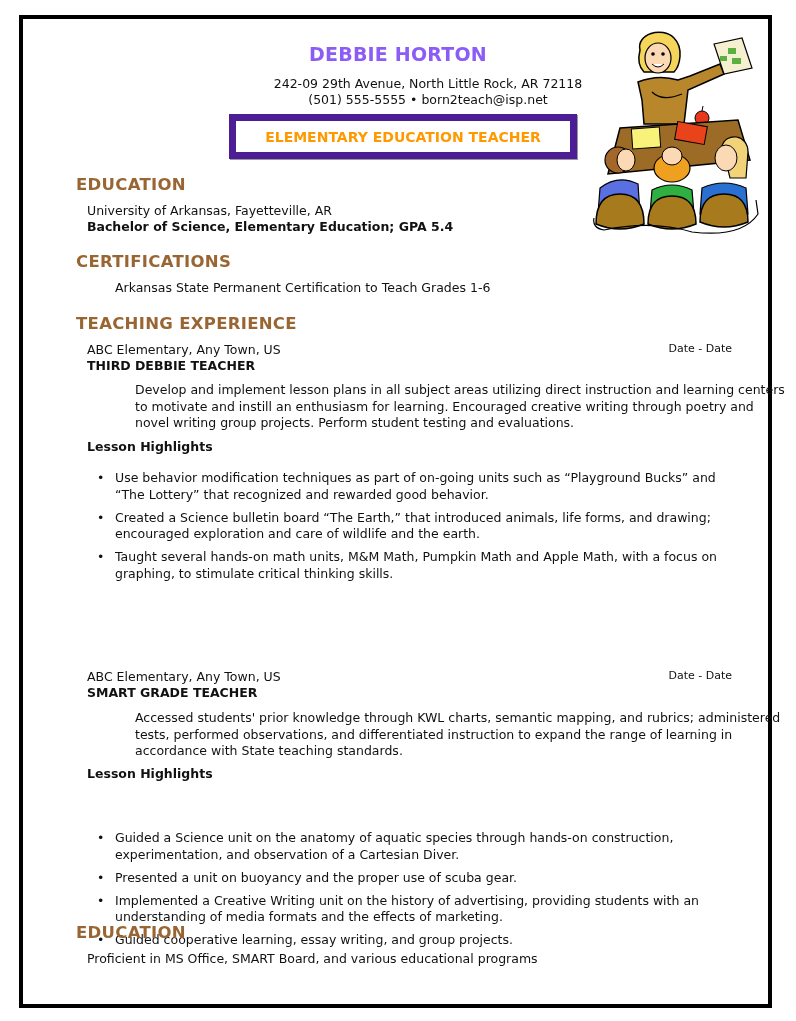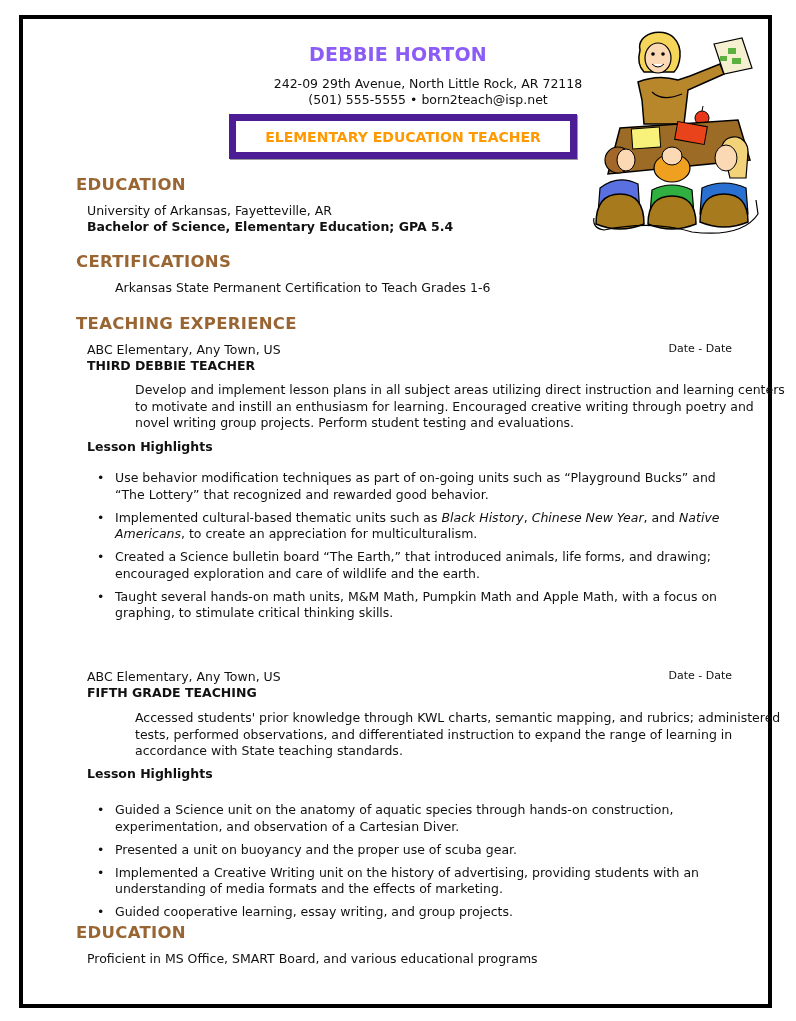--- a/index.html
+++ b/index.html
@@ -93,31 +93,30 @@
 
 <div class="abs heading" style="top:314px;">TEACHING EXPERIENCE</div>
 
 <div class="abs txt" style="top:342px;">ABC Elementary, Any Town, US</div>
 <div class="abs date" style="top:342px;">Date - Date</div>
 <div class="abs sub" style="top:358px;">THIRD DEBBIE TEACHER</div>
 <div class="abs para" style="top:382px;">Develop and implement lesson plans in all subject areas utilizing direct instruction and learning centers to motivate and instill an enthusiasm for learning. Encouraged creative writing through poetry and novel writing group projects. Perform student testing and evaluations.</div>
 <div class="abs sub" style="top:439px;">Lesson Highlights</div>
 <ul class="hl" style="top:462px;">
   <li>Use behavior modification techniques as part of on-going units such as “Playground Bucks” and “The Lottery” that recognized and rewarded good behavior.</li>
-  <li><span>Implemented cultural-based thematic units such as </span><i>Black History</i><span>, </span><i>Chinese New Year</i><span>, and </span><i>Native Americans</i><span>, to create an appreciation for multiculturalism.</span></li>
   <li>Created a Science bulletin board “The Earth,” that introduced animals, life forms, and drawing; encouraged exploration and care of wildlife and the earth.</li>
   <li>Taught several hands-on math units, M&amp;M Math, Pumpkin Math and Apple Math, with a focus on graphing, to stimulate critical thinking skills.</li>
 </ul>
 
 <div class="abs txt" style="top:669px;">ABC Elementary, Any Town, US</div>
 <div class="abs date" style="top:669px;">Date - Date</div>
-<div class="abs sub" style="top:685px;">FIFTH GRADE TEACHING</div>
+<div class="abs sub" style="top:685px;">SMART GRADE TEACHER</div>
 <div class="abs para" style="top:710px;">Accessed students' prior knowledge through KWL charts, semantic mapping, and rubrics; administered tests, performed observations, and differentiated instruction to expand the range of learning in accordance with State teaching standards.</div>
 <div class="abs sub" style="top:766px;">Lesson Highlights</div>
-<ul class="hl" style="top:794px;">
+<ul class="hl" style="top:822px;">
   <li>Guided a Science unit on the anatomy of aquatic species through hands-on construction, experimentation, and observation of a Cartesian Diver.</li>
   <li>Presented a unit on buoyancy and the proper use of scuba gear.</li>
   <li>Implemented a Creative Writing unit on the history of advertising, providing students with an understanding of media formats and the effects of marketing.</li>
   <li>Guided cooperative learning, essay writing, and group projects.</li>
 </ul>
 
 <div class="abs heading" style="top:923px;">EDUCATION</div>
 <div class="abs txt" style="top:951px;">Proficient in MS Office, SMART Board, and various educational programs</div>
 
 </body></html>

